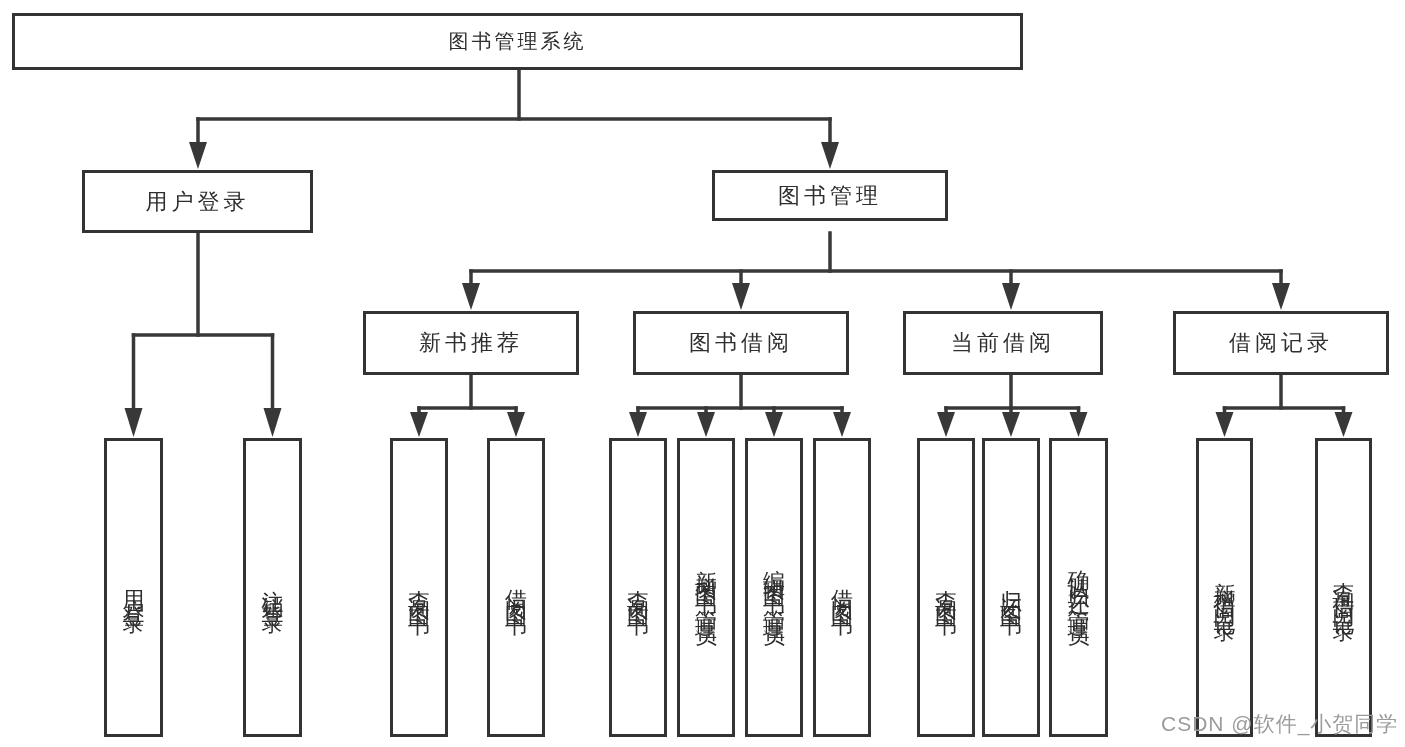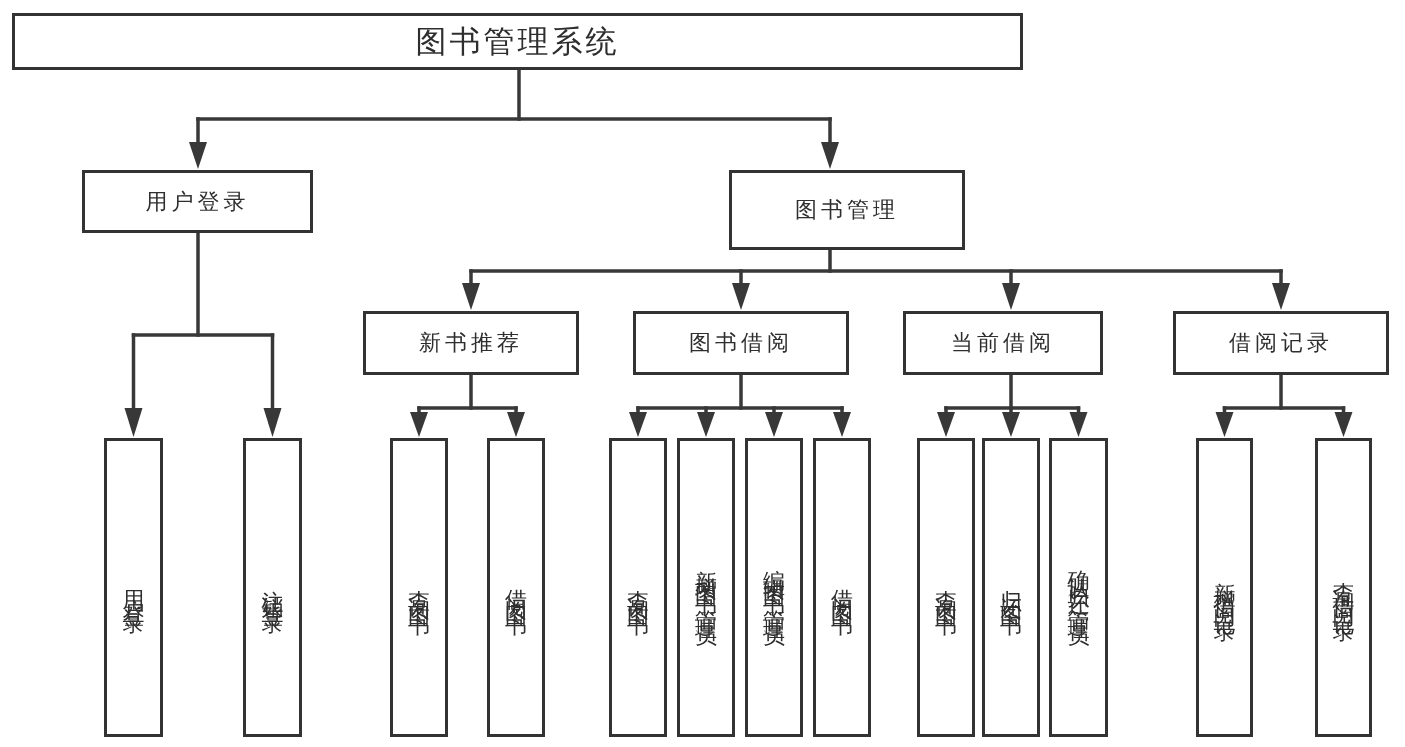--- a/index.html
+++ b/index.html
@@ -26,21 +26,21 @@
     justify-content: center;
     color: #2e2e2e;
     z-index: 1;
   }
   .hbox span {
     font-size: 22px;
     letter-spacing: 4px;
     white-space: nowrap;
   }
   .root-box span {
-    font-size: 31px;
+    font-size: 20px;
     letter-spacing: 3px;
   }
   .vbox span {
     writing-mode: vertical-rl;
     text-orientation: mixed;
     font-size: 22px;
     letter-spacing: 8px;
     white-space: nowrap;
   }
   .watermark {
@@ -135,21 +135,21 @@
     </g>
   </svg>
 
   <div class="box hbox root-box" style="left:12px;top:13px;width:1011px;height:57px">
     <span>图书管理系统</span>
   </div>
 
   <div class="box hbox" style="left:82px;top:170px;width:231px;height:63px">
     <span>用户登录</span>
   </div>
-  <div class="box hbox" style="left:729px;top:170px;width:236px;height:80px">
+  <div class="box hbox" style="left:712px;top:170px;width:236px;height:51px">
     <span>图书管理</span>
   </div>
 
   <div class="box hbox" style="left:363px;top:311px;width:216px;height:64px">
     <span>新书推荐</span>
   </div>
   <div class="box hbox" style="left:633px;top:311px;width:216px;height:64px">
     <span>图书借阅</span>
   </div>
   <div class="box hbox" style="left:903px;top:311px;width:200px;height:64px">
@@ -196,14 +196,15 @@
     <span>确认归还（管理员）</span>
   </div>
 
   <div class="box vbox" style="left:1196px;top:438px;width:57px;height:299px">
     <span>新增借阅记录</span>
   </div>
   <div class="box vbox" style="left:1315px;top:438px;width:57px;height:299px">
     <span>查询借阅记录</span>
   </div>
 
+  <div class="watermark">CSDN @软件_小贺同学</div>
 
 </div>
 
 </body></html>

